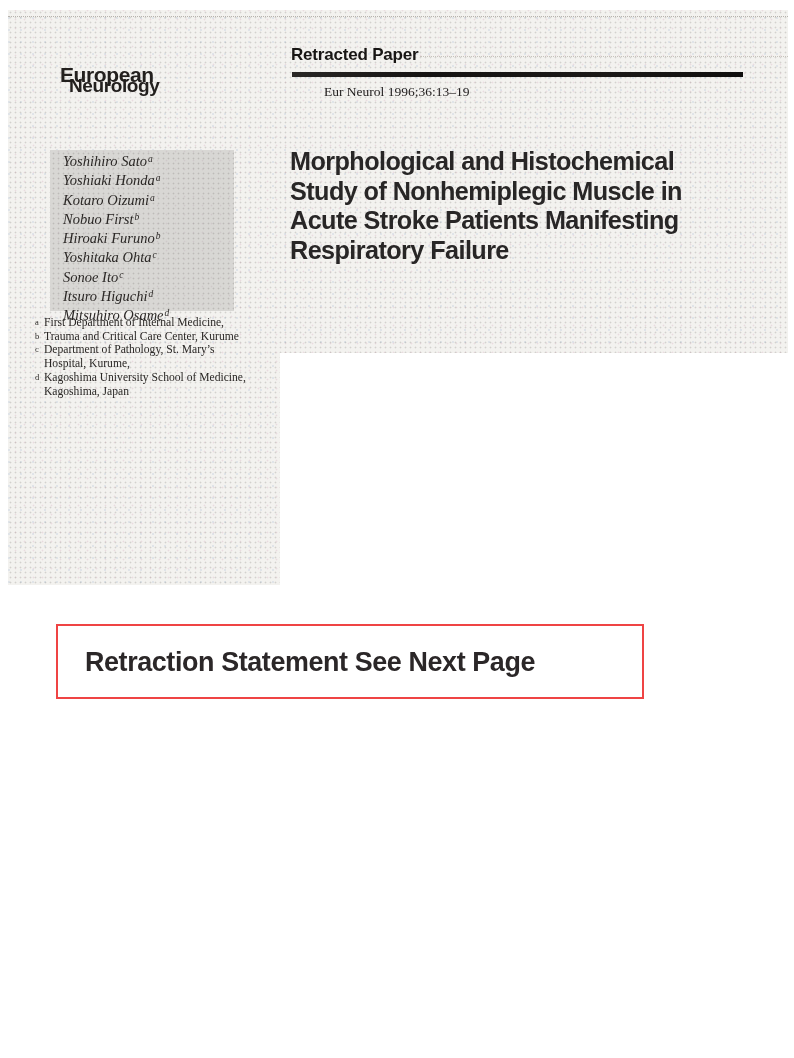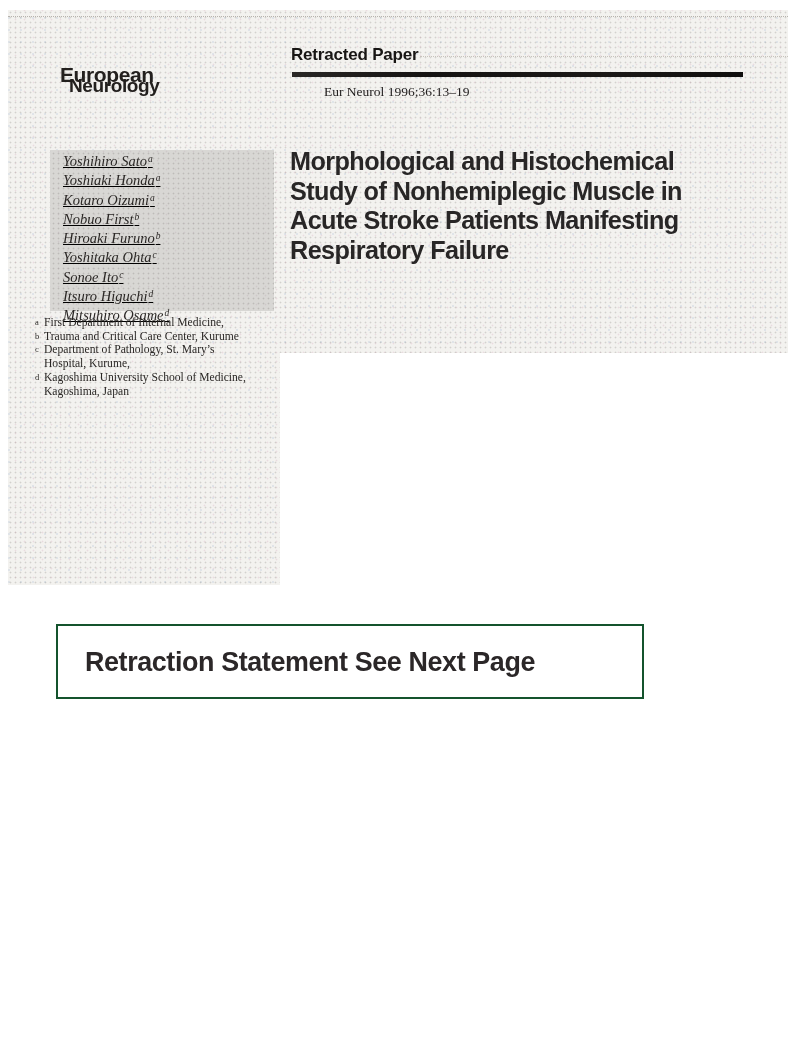--- a/index.html
+++ b/index.html
@@ -51,29 +51,28 @@
     position: absolute; left: 292px; top: 72px; width: 451px; height: 5px;
     background: linear-gradient(90deg, #2a2826, #151312 30%, #1b1917 70%, #0f0e0d);
   }
   .citation {
     position: absolute; left: 292px; top: 84px;
     font-size: 13.5px; color: #232020; margin-left: 32px;
   }
 
   
   .author-panel {
-    position: absolute; left: 50px; top: 150px; width: 224px; height: 161px;
+    position: absolute; left: 50px; top: 150px; width: 184px; height: 161px;
     box-sizing: border-box; padding: 3px 16px 0 13px;
     background-color: #d8d7d4;
     background-image:
       radial-gradient(circle, rgba(120,117,112,0.28) 0.6px, rgba(120,117,112,0) 1.2px),
       radial-gradient(circle, rgba(170,140,155,0.18) 0.6px, rgba(170,140,155,0) 1.2px);
     background-size: 5px 5px, 9px 9px;
     background-position: 1px 1px, 4px 6px;
-    text-decoration: underline;
   }
   .author-row {
     font-style: italic; font-size: 14.5px; line-height: 17.3px; color: #2a2725;
     white-space: nowrap;
   }
   .author-sup {
     font-style: italic; font-size: 9.5px;
     position: relative; top: -4px; margin-left: 1px;
   }
 
@@ -92,21 +91,21 @@
     position: absolute; left: 35px; top: 316px; width: 256px;
     font-size: 11.6px; line-height: 13.7px; color: #2a2725;
   }
   .aff-item { position: relative; padding-left: 9px; }
   .aff-sup  { position: absolute; left: 0; top: 0; font-size: 8.5px; }
   .aff-line { display: block; }
 
   
   .retraction-box {
     position: absolute; left: 56px; top: 624px; width: 557px; height: 71px;
-    border: 2px solid #14532d; background: #ffffff;
+    border: 2px solid #ef4444; background: #ffffff;
     display: flex; align-items: center; padding-left: 27px;
   }
   .retraction-text {
     font-family: "Liberation Sans", sans-serif;
     font-weight: bold; font-size: 28px; letter-spacing: -0.4px;
     color: #2b2728;
     transform: scaleX(0.96); transform-origin: 0 50%;
     white-space: nowrap;
   }
 </style>

